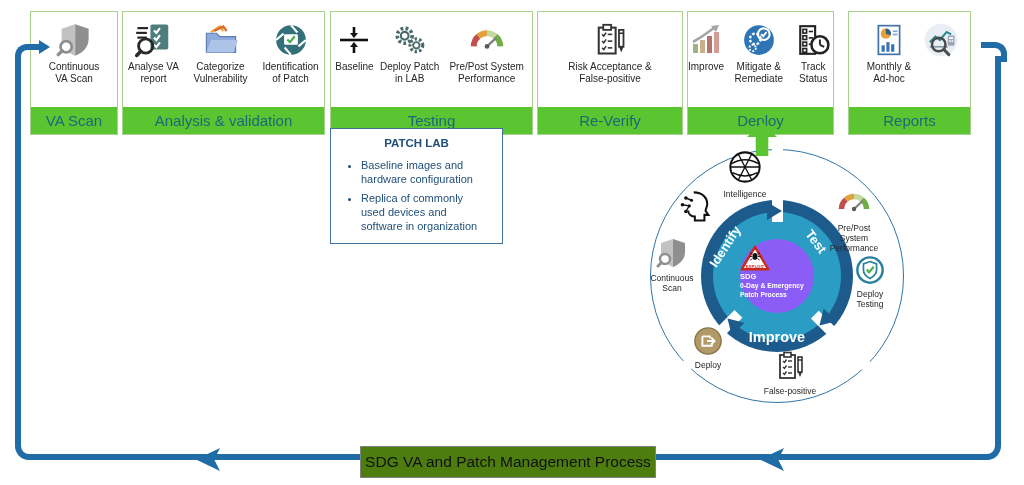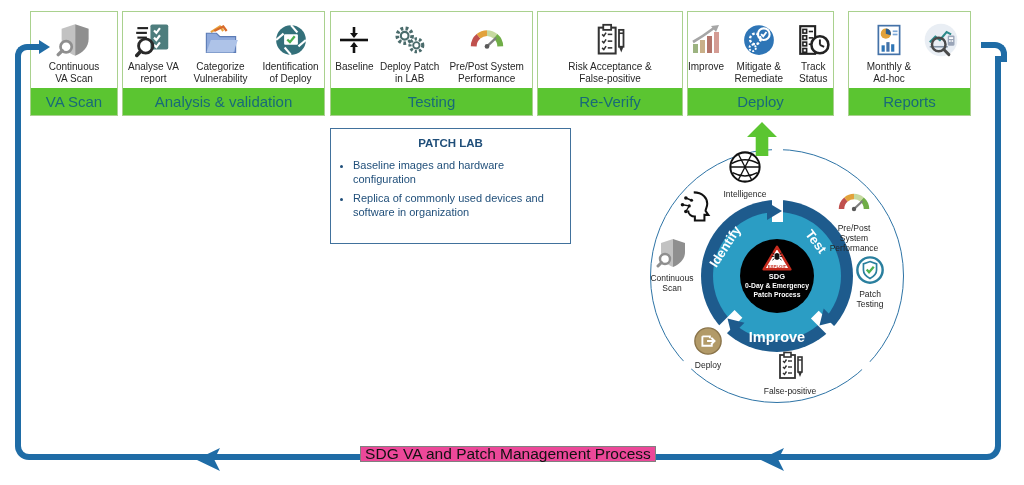--- a/index.html
+++ b/index.html
@@ -1,70 +1,70 @@
 <!DOCTYPE html>
 <html><head>
 <meta charset="utf-8">
 <style>
   html,body{margin:0;padding:0;background:#fff;font-family:"Liberation Sans",sans-serif;}
   .canvas{position:relative;width:1024px;height:485px;background:#fff;overflow:hidden;}
 
   
-  .pbox{position:absolute;top:11px;height:105px;background:#fff;border:1.5px solid #A9D18E;
+  .pbox{position:absolute;top:11px;height:124px;background:#fff;border:1.5px solid #A9D18E;
         box-sizing:border-box;display:flex;flex-direction:column;}
   .pitems{flex:1;display:flex;justify-content:center;align-items:flex-start;gap:5px;padding-top:8px;}
   .pitem{display:flex;flex-direction:column;align-items:center;}
   .pitem .ic{height:40px;display:flex;align-items:center;justify-content:center;}
   .pitem .lbl{font-size:10px;line-height:1.15;text-align:center;color:#262626;margin-top:1px;}
   .pbar{height:27px;background:#5BC531;display:flex;align-items:center;justify-content:center;
         font-weight:normal;font-size:15px;color:#186A78;}
   .b1{left:30px;width:88px}.b2{left:122px;width:203px}.b3{left:330px;width:203px}
   .b4{left:537px;width:146px}.b5{left:687px;width:147px}.b6{left:848px;width:123px}
 
   
-  .patchlab{position:absolute;left:330px;top:128px;width:241px;height:116px;border:1.2px solid #41719C;
-            box-sizing:border-box;padding:5px 6px;background:#fff;}
+  .patchlab{position:absolute;left:330px;top:128px;width:173px;height:116px;border:1.2px solid #41719C;
+            box-sizing:border-box;padding:5px 14px;background:#fff;}
   .patchlab .pl-title{margin:3px 0 9px;text-align:center;font-size:11.5px;font-weight:bold;color:#1F4E79;}
   .patchlab ul{margin:0;padding-left:16px;color:#1F4E79;font-size:11px;line-height:1.3;}
   .patchlab li{margin-bottom:4px;}
 
   
   .loop{position:absolute;left:15px;top:56px;width:986px;height:404px;box-sizing:border-box;
         border:6px solid #1F6CA6;border-top:none;border-radius:0 0 14px 14px;z-index:1;}
   .curl-tl{position:absolute;left:15px;top:44px;width:26px;height:18px;box-sizing:border-box;
            border-left:6px solid #1F6CA6;border-top:6px solid #1F6CA6;border-top-left-radius:12px;z-index:1;}
   .arr-right{position:absolute;left:39px;top:40px;width:0;height:0;border-top:7px solid transparent;
              border-bottom:7px solid transparent;border-left:11px solid #1F6CA6;z-index:2;}
   .curl-tr{position:absolute;left:981px;top:42px;width:26px;height:20px;box-sizing:border-box;
            border-right:6px solid #1F6CA6;border-top:6px solid #1F6CA6;border-top-right-radius:12px;z-index:1;}
   .chev{position:absolute;top:448px;width:24px;height:23px;background:#1F6CA6;
         clip-path:polygon(0 50%,100% 0,76% 50%,100% 100%);z-index:2;}
   .chev.c1{left:196px}.chev.c2{left:760px}
 
   
-  .footer{position:absolute;left:360px;top:446px;width:296px;height:16px;background:#ec4899;
+  .footer{position:absolute;left:360px;top:446px;width:296px;height:32px;background:#4d7c0f;
           border:1.5px solid #808080;box-sizing:border-box;display:flex;align-items:center;
           justify-content:center;font-size:15.5px;color:#111;z-index:5;}
 
   
   .uparrow{position:absolute;left:747px;top:122px;width:30px;height:34px;background:#5BC531;
            clip-path:polygon(50% 0,100% 44%,71% 44%,71% 100%,29% 100%,29% 44%,0 44%);z-index:4;}
 
   
   .cycle{position:absolute;left:648px;top:147px;width:258px;height:258px;z-index:3;}
   .ringO{position:absolute;inset:2px;border:1.5px solid #2E74A6;border-radius:50%;}
   .navy{position:absolute;left:53px;top:53px;width:152px;height:152px;border-radius:50%;background:#1E5B8D;}
   .tealc{position:absolute;left:65px;top:65px;width:128px;height:128px;border-radius:50%;background:#2B9DC4;}
   .spoke{position:absolute;inset:0;}
   .spoke::before{content:"";position:absolute;left:calc(50% - 5.5px);top:-5px;width:11px;height:80px;background:#fff;}
   .spoke::after{content:"";position:absolute;left:calc(50% - 10px);top:55px;width:0;height:0;
                 border-top:9px solid transparent;border-bottom:9px solid transparent;border-left:15px solid #1E5B8D;}
   .sp0{transform:rotate(0deg)}.sp1{transform:rotate(135deg)}.sp2{transform:rotate(225deg)}
-  .core{position:absolute;left:92px;top:92px;width:74px;height:74px;border-radius:50%;background:#000000;
-        display:flex;flex-direction:column;align-items:center;color:#fff;text-align:center;z-index:4;}
+  .core{position:absolute;left:92px;top:92px;width:74px;height:74px;border-radius:50%;background:#8b5cf6;
+        display:flex;flex-direction:column;align-items:flex-start;color:#fff;text-align:center;z-index:4;}
   .core .l1{font-size:7.5px;font-weight:bold;line-height:1.3;margin-top:0px;}
   .core .l2,.core .l3{font-size:6.8px;font-weight:bold;line-height:1.3;}
   .seg{position:absolute;color:#fff;font-weight:bold;z-index:3;}
   .seg-identify{left:45px;top:92px;width:64px;text-align:center;font-size:13px;transform:rotate(-57deg);}
   .seg-test{left:148px;top:87px;width:40px;text-align:center;font-size:13px;transform:rotate(53deg);}
   .seg-improve{left:0;right:0;top:182px;text-align:center;font-size:14.5px;}
   .sat{position:absolute;display:flex;flex-direction:column;align-items:center;z-index:5;}
   .sat .sat-lbl{font-size:8.5px;color:#262626;text-align:center;line-height:1.15;margin-top:1px;}
   .st-globe{left:66px;top:2px;width:62px}
   .st-aihead{left:28px;top:42px;width:40px}
@@ -275,21 +275,21 @@
             </svg>
           </span>
         <span class="lbl" style="max-width:66px">Categorize Vulnerability</span>
       </div>
       <div class="pitem">
         <span class="ic">
             <svg width="34" height="34">
               <use href="#s-shutter"></use>
             </svg>
           </span>
-        <span class="lbl" style="max-width:64px">Identification of Deploy</span>
+        <span class="lbl" style="max-width:64px">Identification of Patch</span>
       </div>
     </div>
     <div class="pbar">Analysis &amp; validation</div>
   </div>
 
   <div class="pbox b3">
     <div class="pitems">
       <div class="pitem">
         <span class="ic">
             <svg width="32" height="32">
@@ -446,21 +446,21 @@
     <div class="sat st-gauge">
       <span><svg width="36" height="32">
             <use href="#s-gauge"></use>
           </svg></span>
       <span class="sat-lbl" style="max-width:52px">Pre/Post System Performance</span>
     </div>
     <div class="sat st-patchtest">
       <span><svg width="30" height="30">
             <use href="#s-shieldcheck"></use>
           </svg></span>
-      <span class="sat-lbl" style="max-width:40px">Patch Testing</span>
+      <span class="sat-lbl" style="max-width:40px">Deploy Testing</span>
     </div>
     <div class="sat st-falsepos">
       <span><svg width="32" height="32">
             <use href="#s-checklist"></use>
           </svg></span>
       <span class="sat-lbl">False-positive</span>
     </div>
     <div class="sat st-deploy">
       <span><svg width="30" height="30">
             <use href="#s-deployarr"></use>

